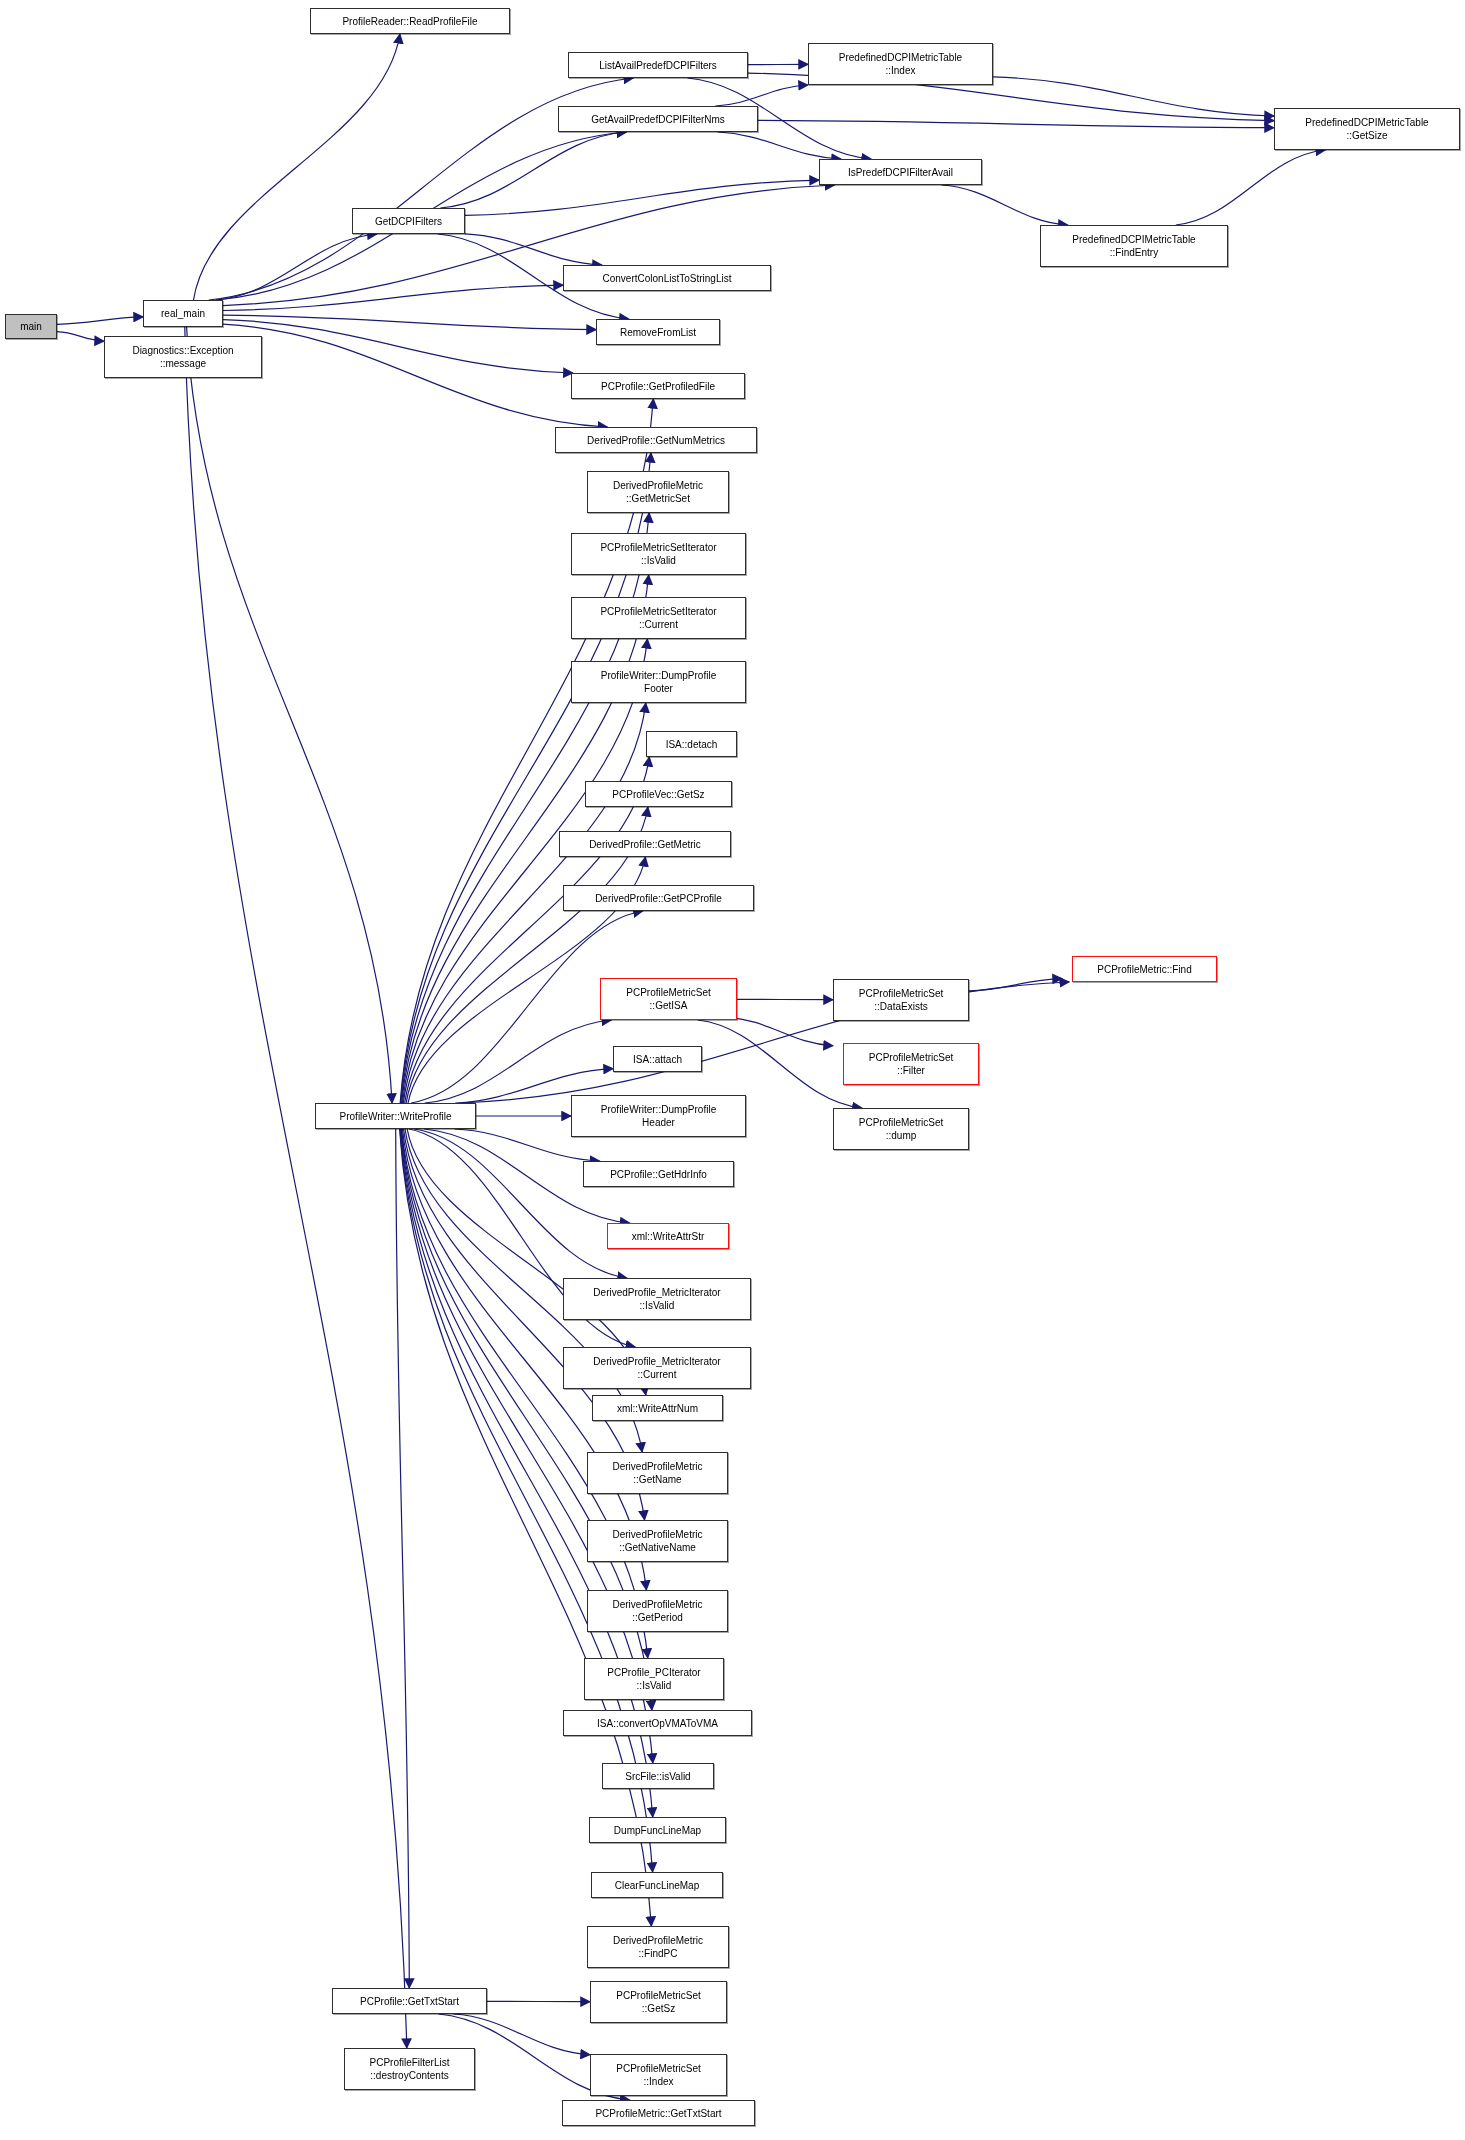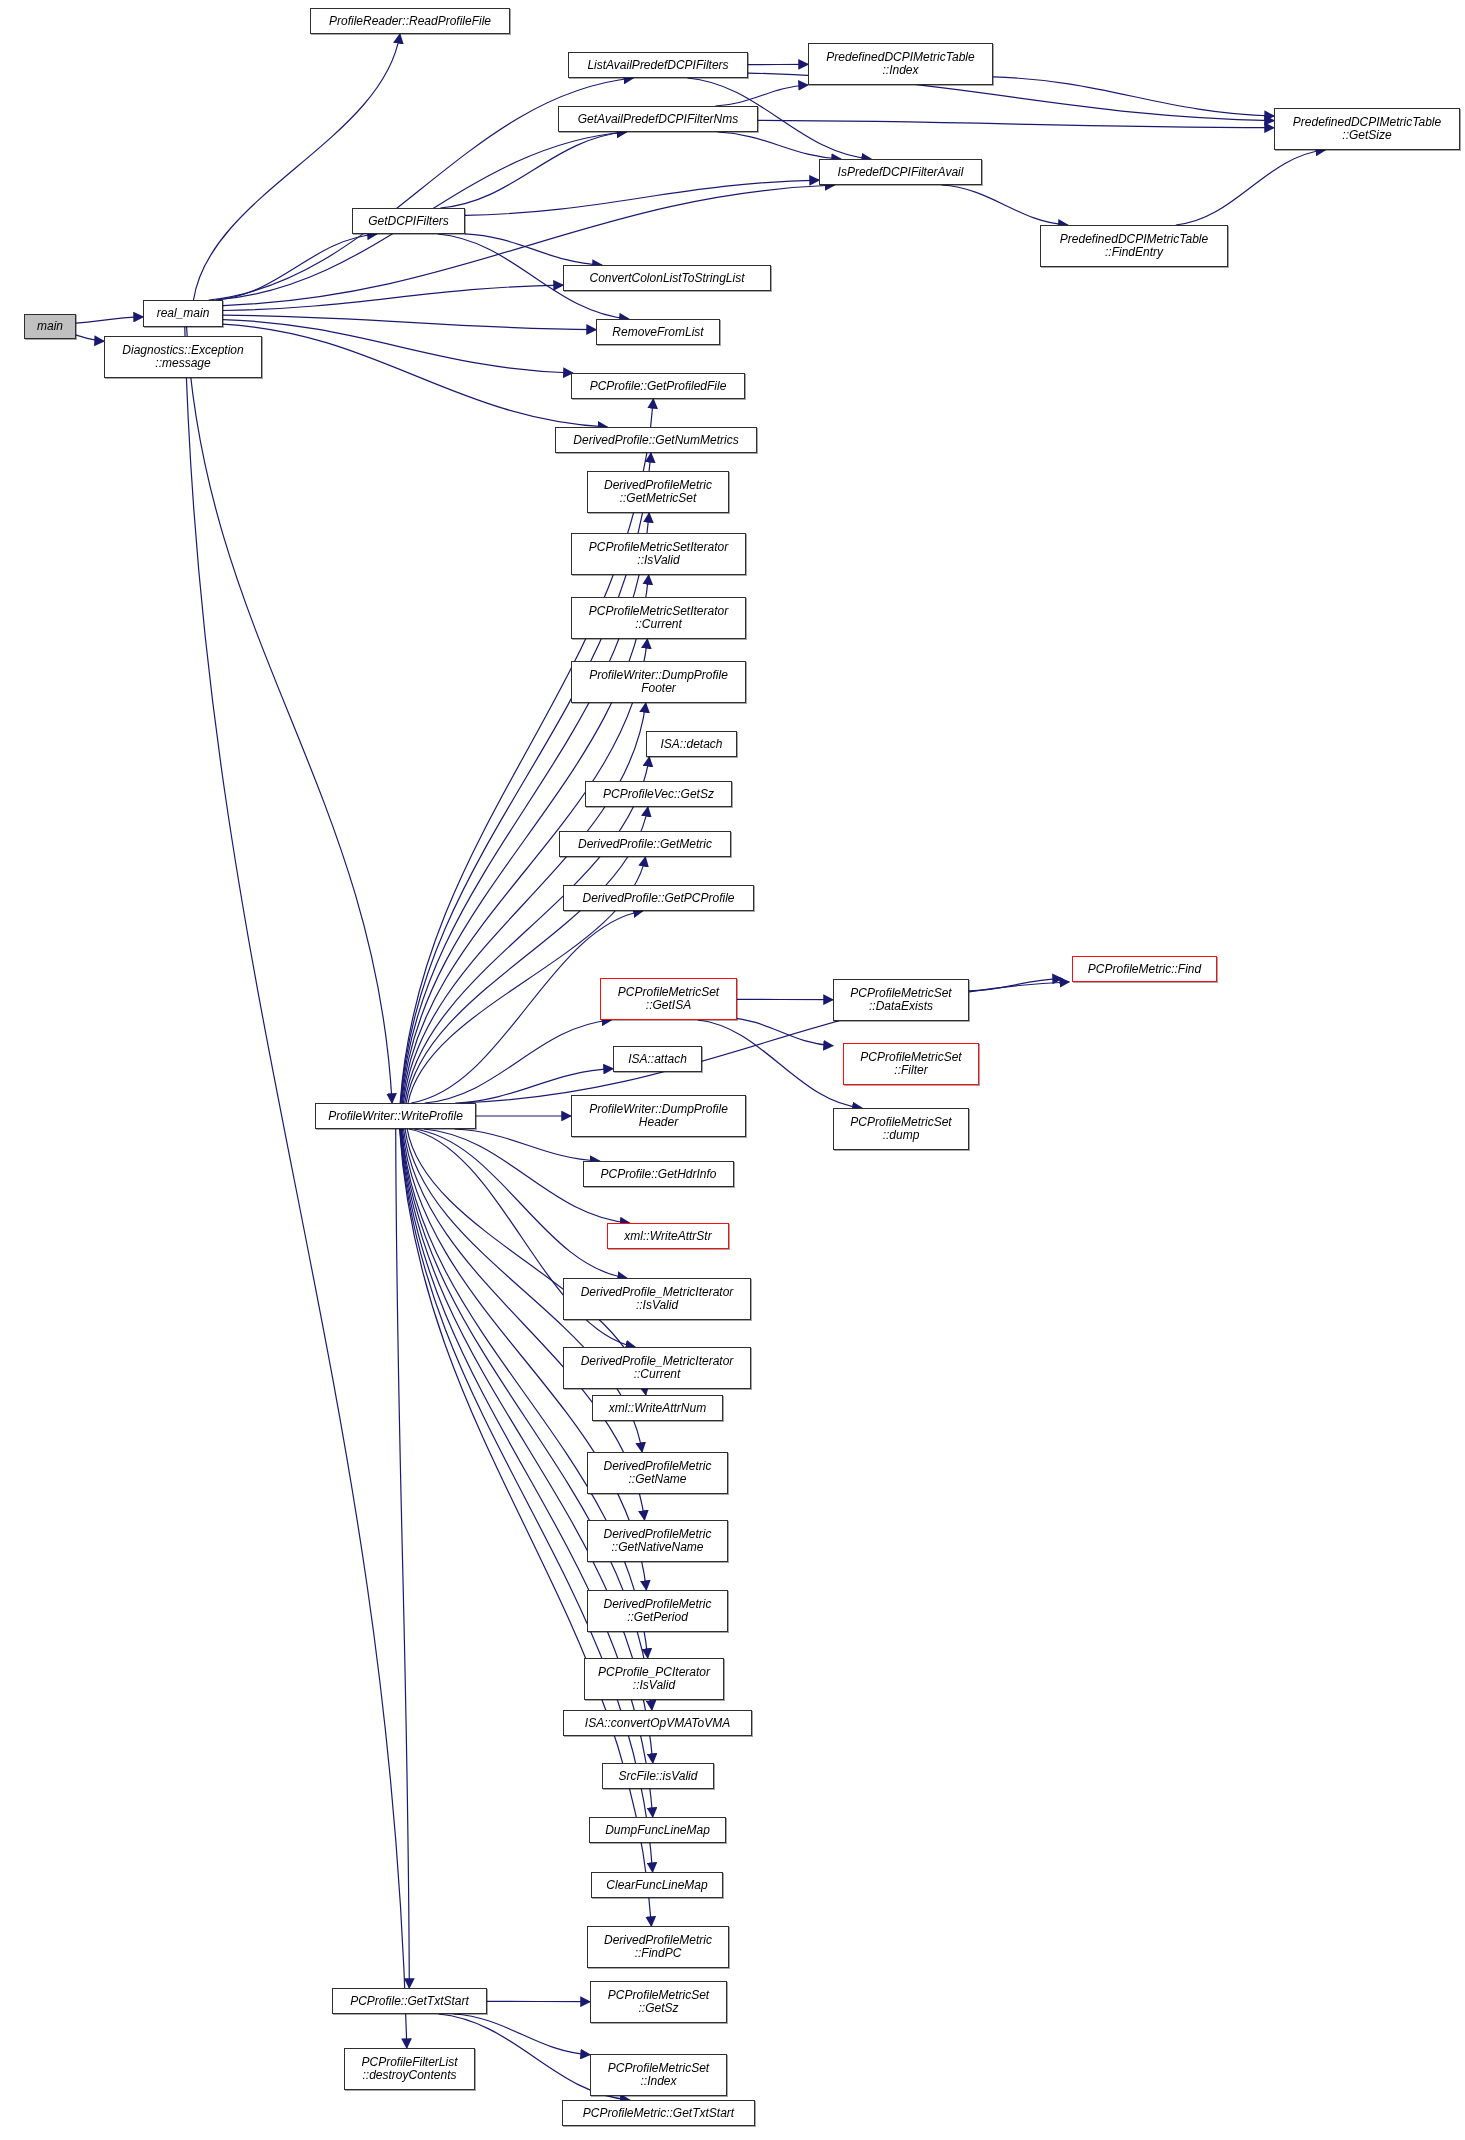--- a/index.html
+++ b/index.html
@@ -8,28 +8,27 @@
   }
   html,body{margin:0;padding:0;background:var(--bg);}
   #graph{
     position:relative; width:1465px; height:2140px; background:var(--bg);
     font-family:"Liberation Sans", sans-serif; overflow:hidden;
   }
   #edges{position:absolute; left:0; top:0; z-index:0;}
   .node{
     position:absolute; z-index:1; box-sizing:border-box;
     background:var(--node_fill); border:1px solid var(--node_border);
-    color:var(--text); font-size:12px; line-height:13px;
+    color:var(--text); font-size:10px; line-height:13px;
     display:flex; align-items:center; justify-content:center;
     text-align:center; white-space:pre-line; cursor:pointer;
     box-shadow:1px 1px 0 rgba(0,0,0,0.35);
-    font-style:italic;
   }
   .node.red{border:1px solid var(--red_border);margin-left:10px;}
-  .node.filled{background:var(--root_fill);margin-left:19px;}
+  .node.filled{background:var(--root_fill);}
 </style>
 </head>
 <body>
 
 <div id="graph">
   <svg id="edges" width="1465" height="2140" viewBox="0 0 1465 2140">
     <defs>
       <marker id="arrow" viewBox="0 0 10 10" refX="9" refY="5" markerWidth="9" markerHeight="9" orient="auto-start-reverse">
         <path d="M0,0 L10,5 L0,10 z" fill="#191970"></path>
       </marker>

